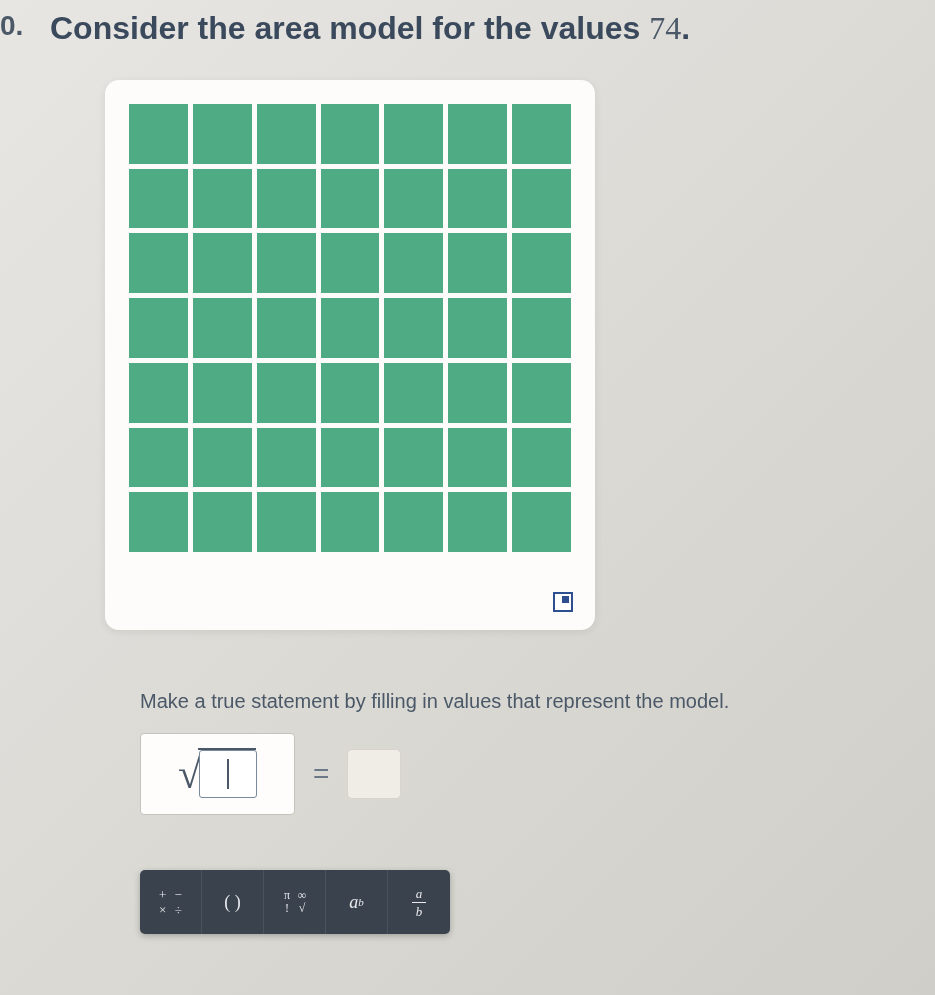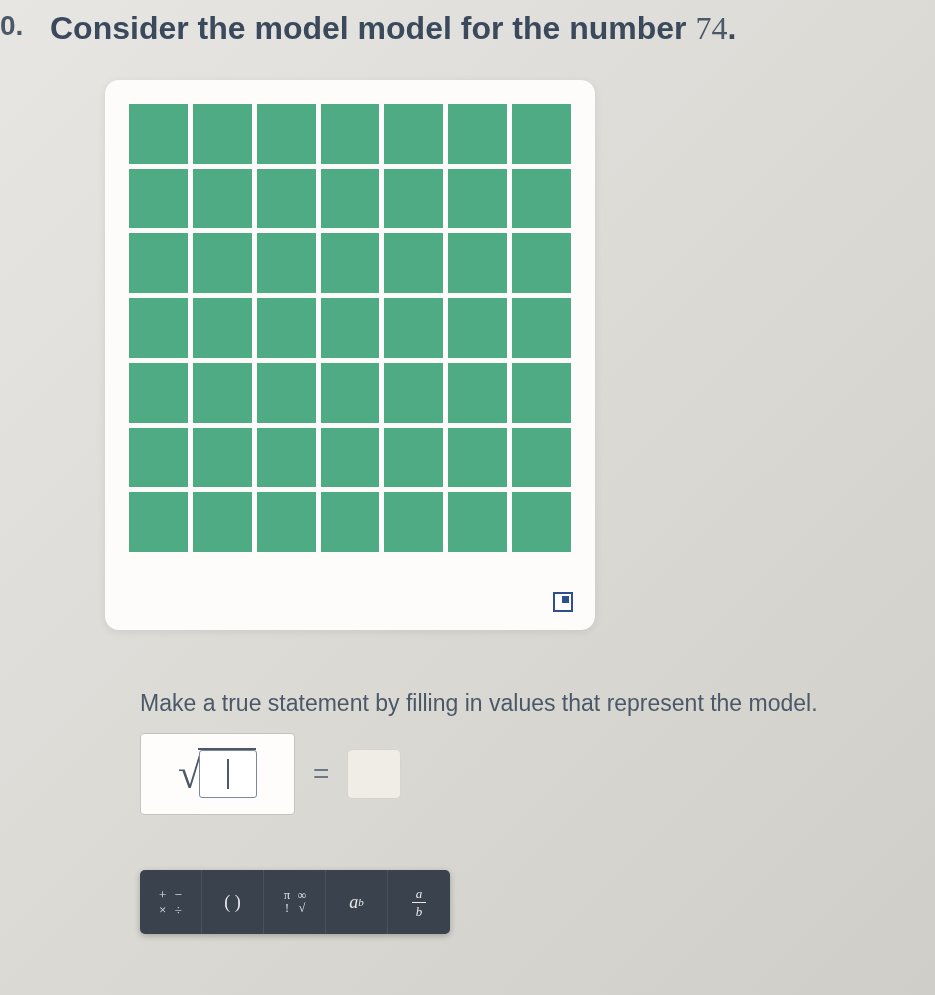--- a/index.html
+++ b/index.html
@@ -70,21 +70,21 @@
     top: 2px;
     right: 2px;
     width: 7px;
     height: 7px;
     background: #2d4f8f;
   }
   .instruction {
     position: absolute;
     top: 690px;
     left: 140px;
-    font-size: 23px;
+    font-size: 20px;
     color: #4a5868;
   }
   .equation-row {
     position: absolute;
     top: 733px;
     left: 140px;
     display: flex;
     align-items: center;
     gap: 18px;
   }
@@ -204,21 +204,21 @@
     background: #e8eaed;
     margin: 2px 0;
   }
 </style>
 </head>
 <body>
 
 <div class="question-number">0.</div>
 
 <div class="question-text">
-  <span>Consider the model model for the number </span><span class="num">74</span><span>.</span>
+  <span>Consider the area model for the values </span><span class="num">74</span><span>.</span>
 </div>
 
 <div class="grid-card">
   <div class="grid" id="grid">
       <div class="cell"></div>
       <div class="cell"></div>
       <div class="cell"></div>
       <div class="cell"></div>
       <div class="cell"></div>
       <div class="cell"></div>

